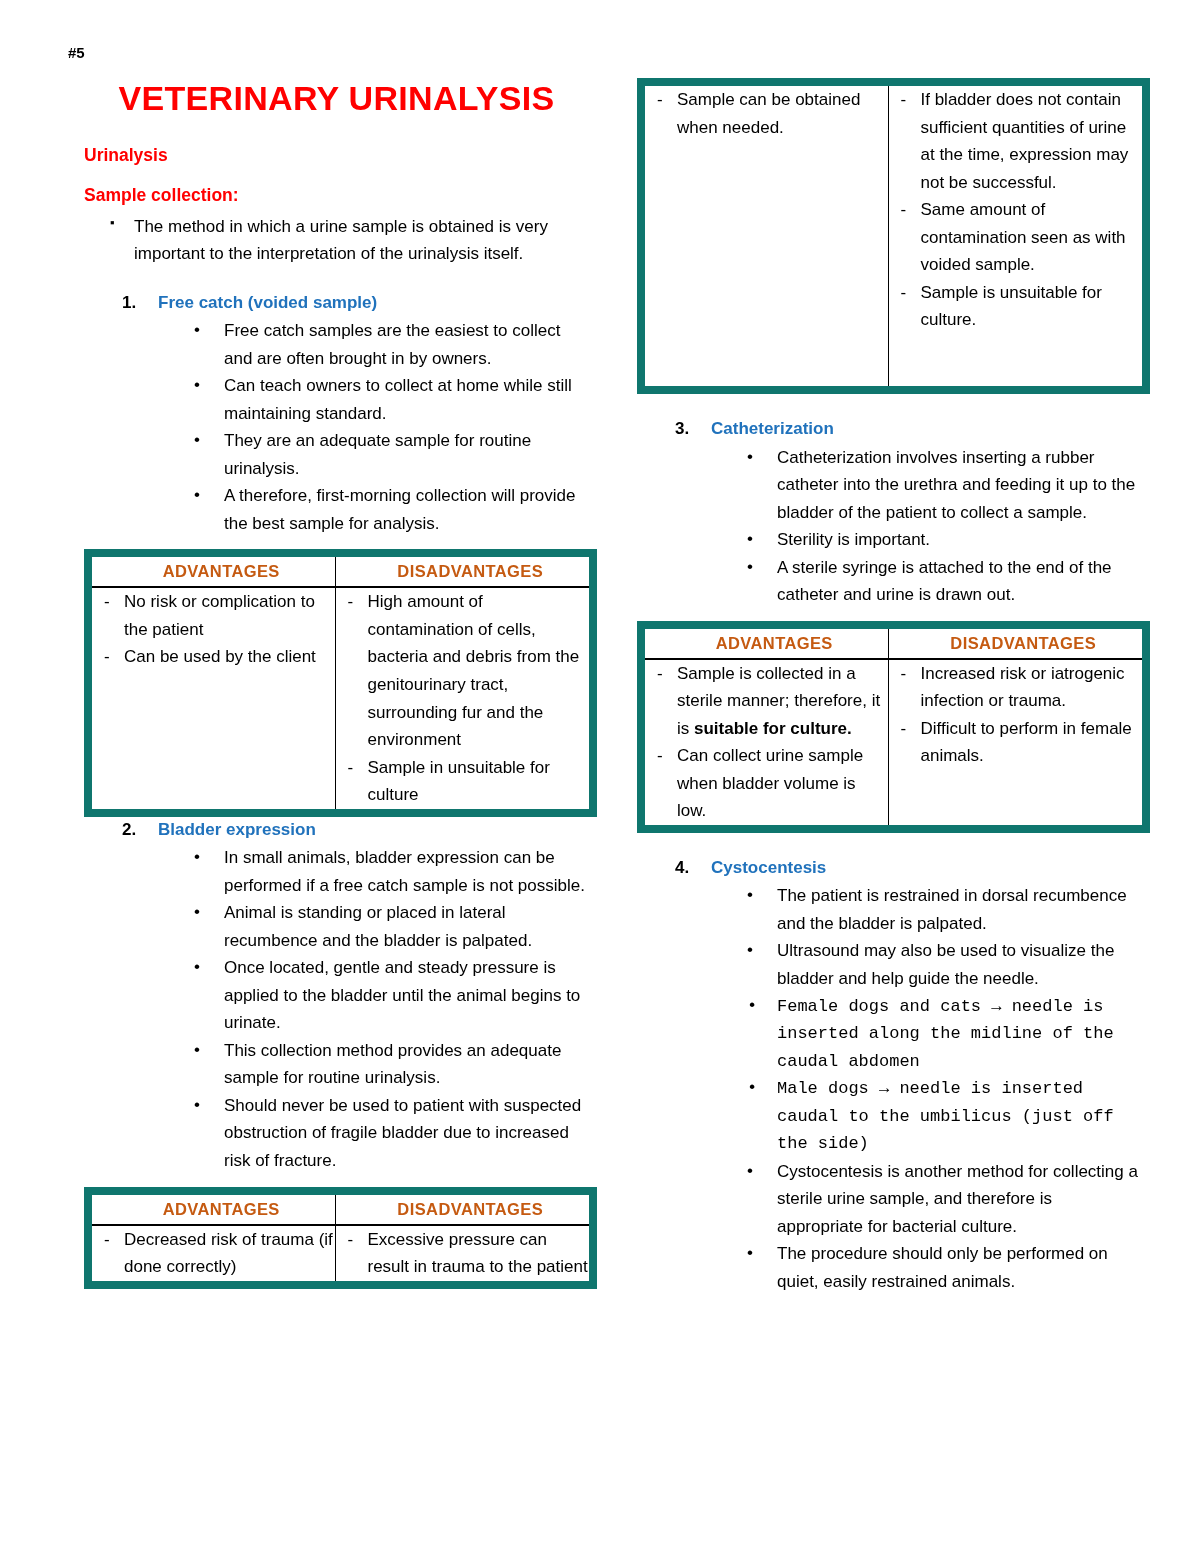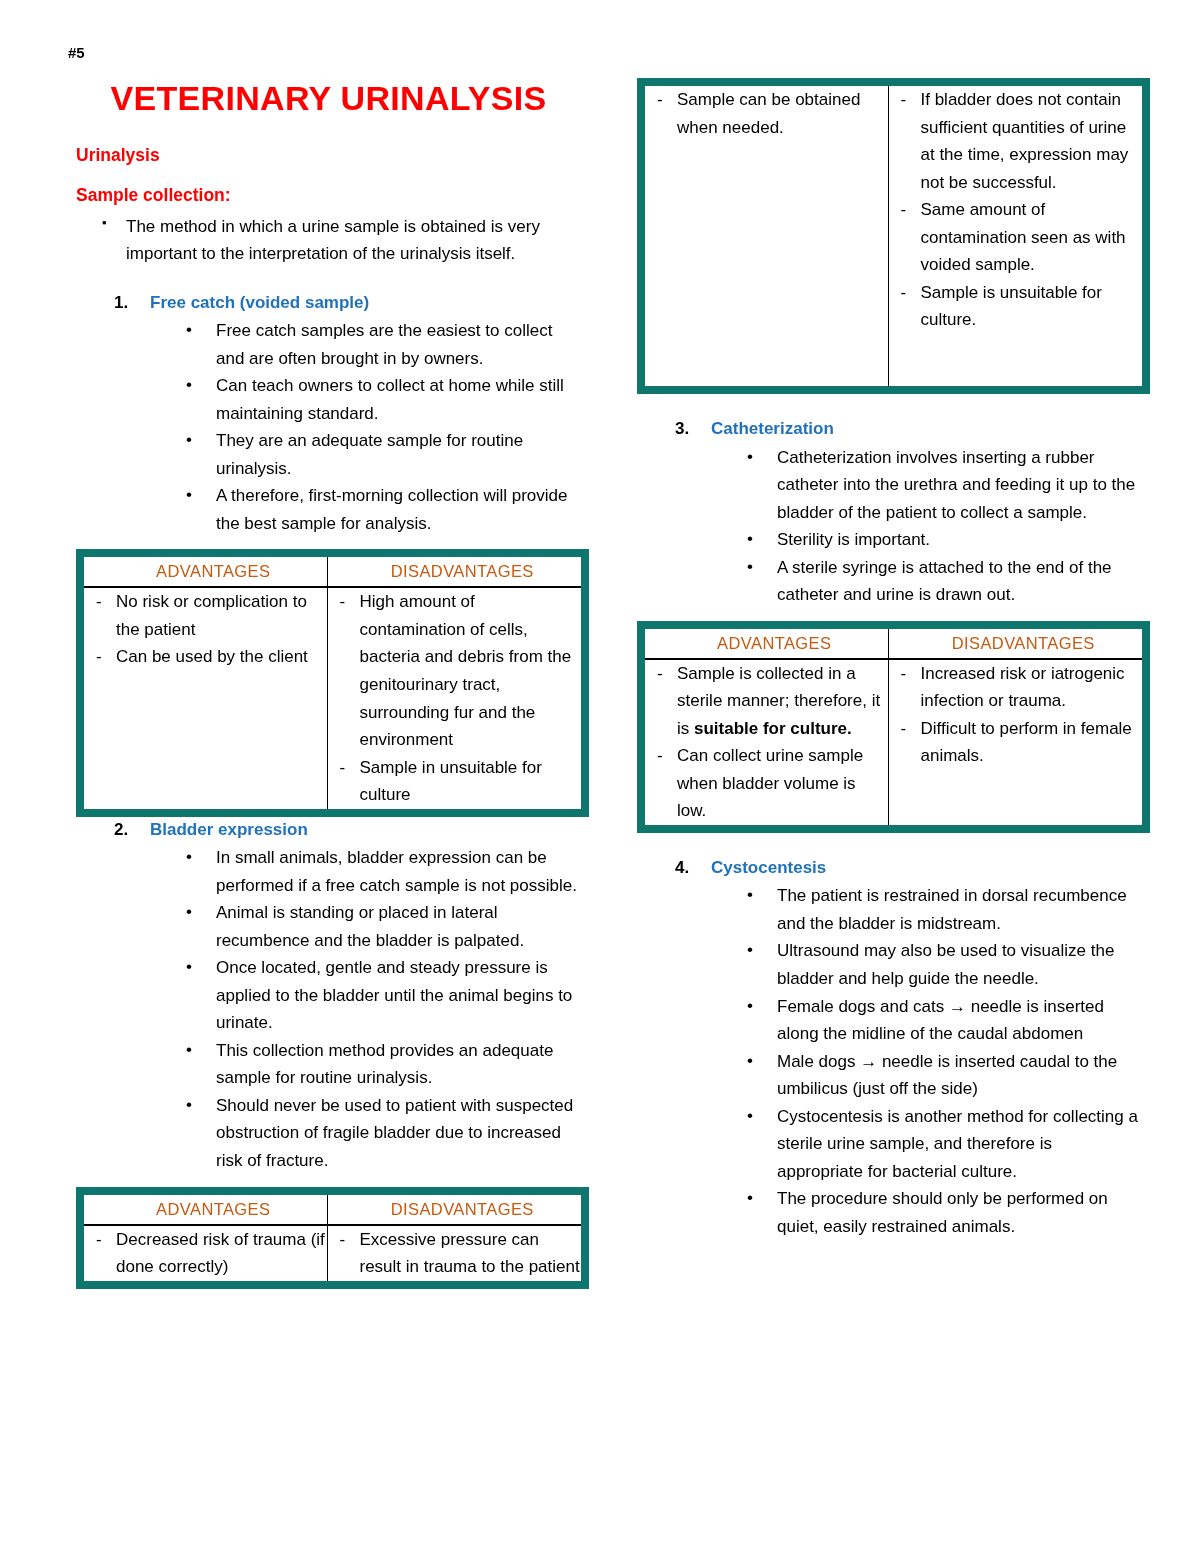--- a/index.html
+++ b/index.html
@@ -20,21 +20,21 @@
     position:absolute;
     left:68px;top:44px;
     font-size:15px;font-weight:bold;
     letter-spacing:-0.2px;
   }
   .col{
     position:absolute;
     top:78px;
     width:505px;
   }
-  .col-left{left:76px;}
+  .col-left{left:84px;}
   .col-right{left:637px;}
 
   h1.doc-title{
     margin:0 0 0 0;
     font-size:34px;
     font-weight:bold;
     color:#FF0000;
     text-align:center;
     letter-spacing:0.3px;
     line-height:1.18;
@@ -121,21 +121,21 @@
   table.advtable th,
   table.advtable td{
     border:1px solid #000;
     vertical-align:top;
     padding:0;
   }
   table.advtable th{
     text-align:center;
     color:#C55A11;
     font-size:16.5px;
-    font-weight:normal;
+    font-weight:bold;
     letter-spacing:0.4px;
     padding:5px 0 5px 16px;
     border-bottom:2px solid #000;
   }
   table.advtable col.c1{width:247px;}
   table.advtable col.c2{width:258px;}
   td.cell{padding:6px 8px 10px 8px;}
   ul.dashlist{
     list-style:none;
     margin:0;padding:0;
@@ -145,21 +145,21 @@
     padding-left:32px;
     font-size:17px;
     line-height:1.62;
   }
   ul.dashlist>li:before{
     content:"-";
     position:absolute;
     left:12px;top:0;
   }
   .b{font-weight:bold;}
-  .arrow{font-family:Liberation Sans, sans-serif;}
+  .arrow{font-family:Liberation Mono, monospace;}
 </style>
 </head>
 <body>
 
 <div class="page">
 
   <div class="pagenum">#5</div>
 
   <div class="col col-left">
 
@@ -310,21 +310,21 @@
               </ul>
             </td>
           </tr>
         </tbody>
           </table>
       </li>
 
       <li>
         <div class="numhead" style="margin-top:22px">Cystocentesis</div>
         <ul class="lvl2">
-          <li>The patient is restrained in dorsal recumbence and the bladder is midstream.</li>
+          <li>The patient is restrained in dorsal recumbence and the bladder is palpated.</li>
           <li>Ultrasound may also be used to visualize the bladder and help guide the needle.</li>
           <li class="arrow">Female dogs and cats → needle is inserted along the midline of the caudal abdomen</li>
           <li class="arrow">Male dogs → needle is inserted caudal to the umbilicus (just off the side)</li>
           <li>Cystocentesis is another method for collecting a sterile urine sample, and therefore is appropriate for bacterial culture.</li>
           <li>The procedure should only be performed on quiet, easily restrained animals.</li>
         </ul>
       </li>
 
     </ol>
   </div>

